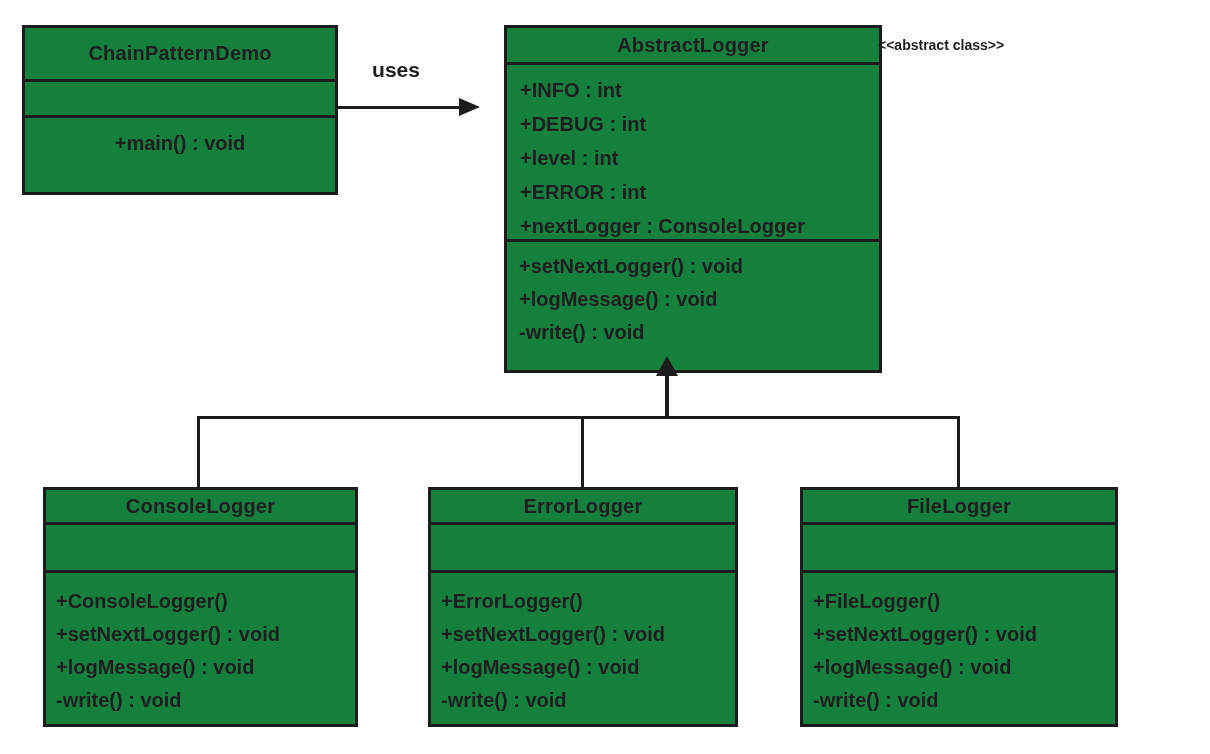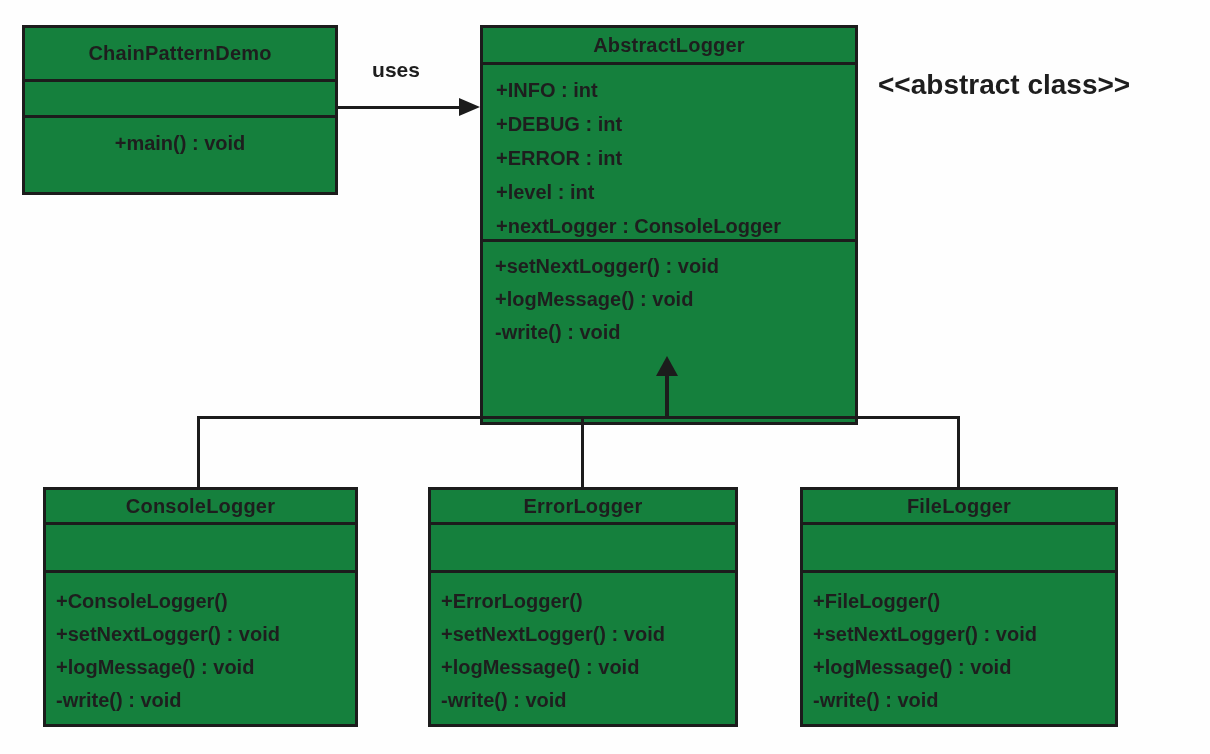--- a/index.html
+++ b/index.html
@@ -90,37 +90,37 @@
 <div id="canvas">
 
   <div class="uml-class" style="left:22px; top:25px; width:316px; height:170px;">
     <div class="uml-title" style="height:54px;">ChainPatternDemo</div>
     <div class="uml-attrs" style="height:36px;"></div>
     <div class="uml-methods methods-center">
       <div class="member-row">+main() : void</div>
     </div>
   </div>
 
-  <div class="uml-class" style="left:480px; top:25px; width:378px; height:400px;">
+  <div class="uml-class" style="left:504px; top:25px; width:378px; height:348px;">
     <div class="uml-title" style="height:37px;">AbstractLogger</div>
     <div class="uml-attrs filled" style="height:177px;">
       <div class="member-row">+INFO : int</div>
       <div class="member-row">+DEBUG : int</div>
+      <div class="member-row">+level : int</div>
       <div class="member-row">+ERROR : int</div>
-      <div class="member-row">+level : int</div>
       <div class="member-row">+nextLogger : ConsoleLogger</div>
     </div>
     <div class="uml-methods methods-left">
       <div class="member-row">+setNextLogger() : void</div>
       <div class="member-row">+logMessage() : void</div>
       <div class="member-row">-write() : void</div>
     </div>
   </div>
 
-  <div class="free-label" style="left:878px; top:37px; font-size:28px;margin-top:32px;">&lt;&lt;abstract class&gt;&gt;</div>
+  <div class="free-label" style="left:878px; top:37px; font-size:14px;">&lt;&lt;abstract class&gt;&gt;</div>
 
   <div class="free-label" style="left:360px; top:58px; width:72px; text-align:center;">uses</div>
   <div class="line" style="left:338px; top:106px; width:124px; height:3px;"></div>
   <div class="arrowhead-right" style="left:459px; top:98px;"></div>
 
   <div class="arrowhead-up" style="left:656px; top:356px;"></div>
   <div class="line" style="left:665px; top:374px; width:4px; height:44px;"></div>
   <div class="line" style="left:197px; top:416px; width:763px; height:3px;"></div>
   <div class="line" style="left:197px; top:416px; width:3px; height:71px;"></div>
   <div class="line" style="left:581px; top:416px; width:3px; height:71px;"></div>

